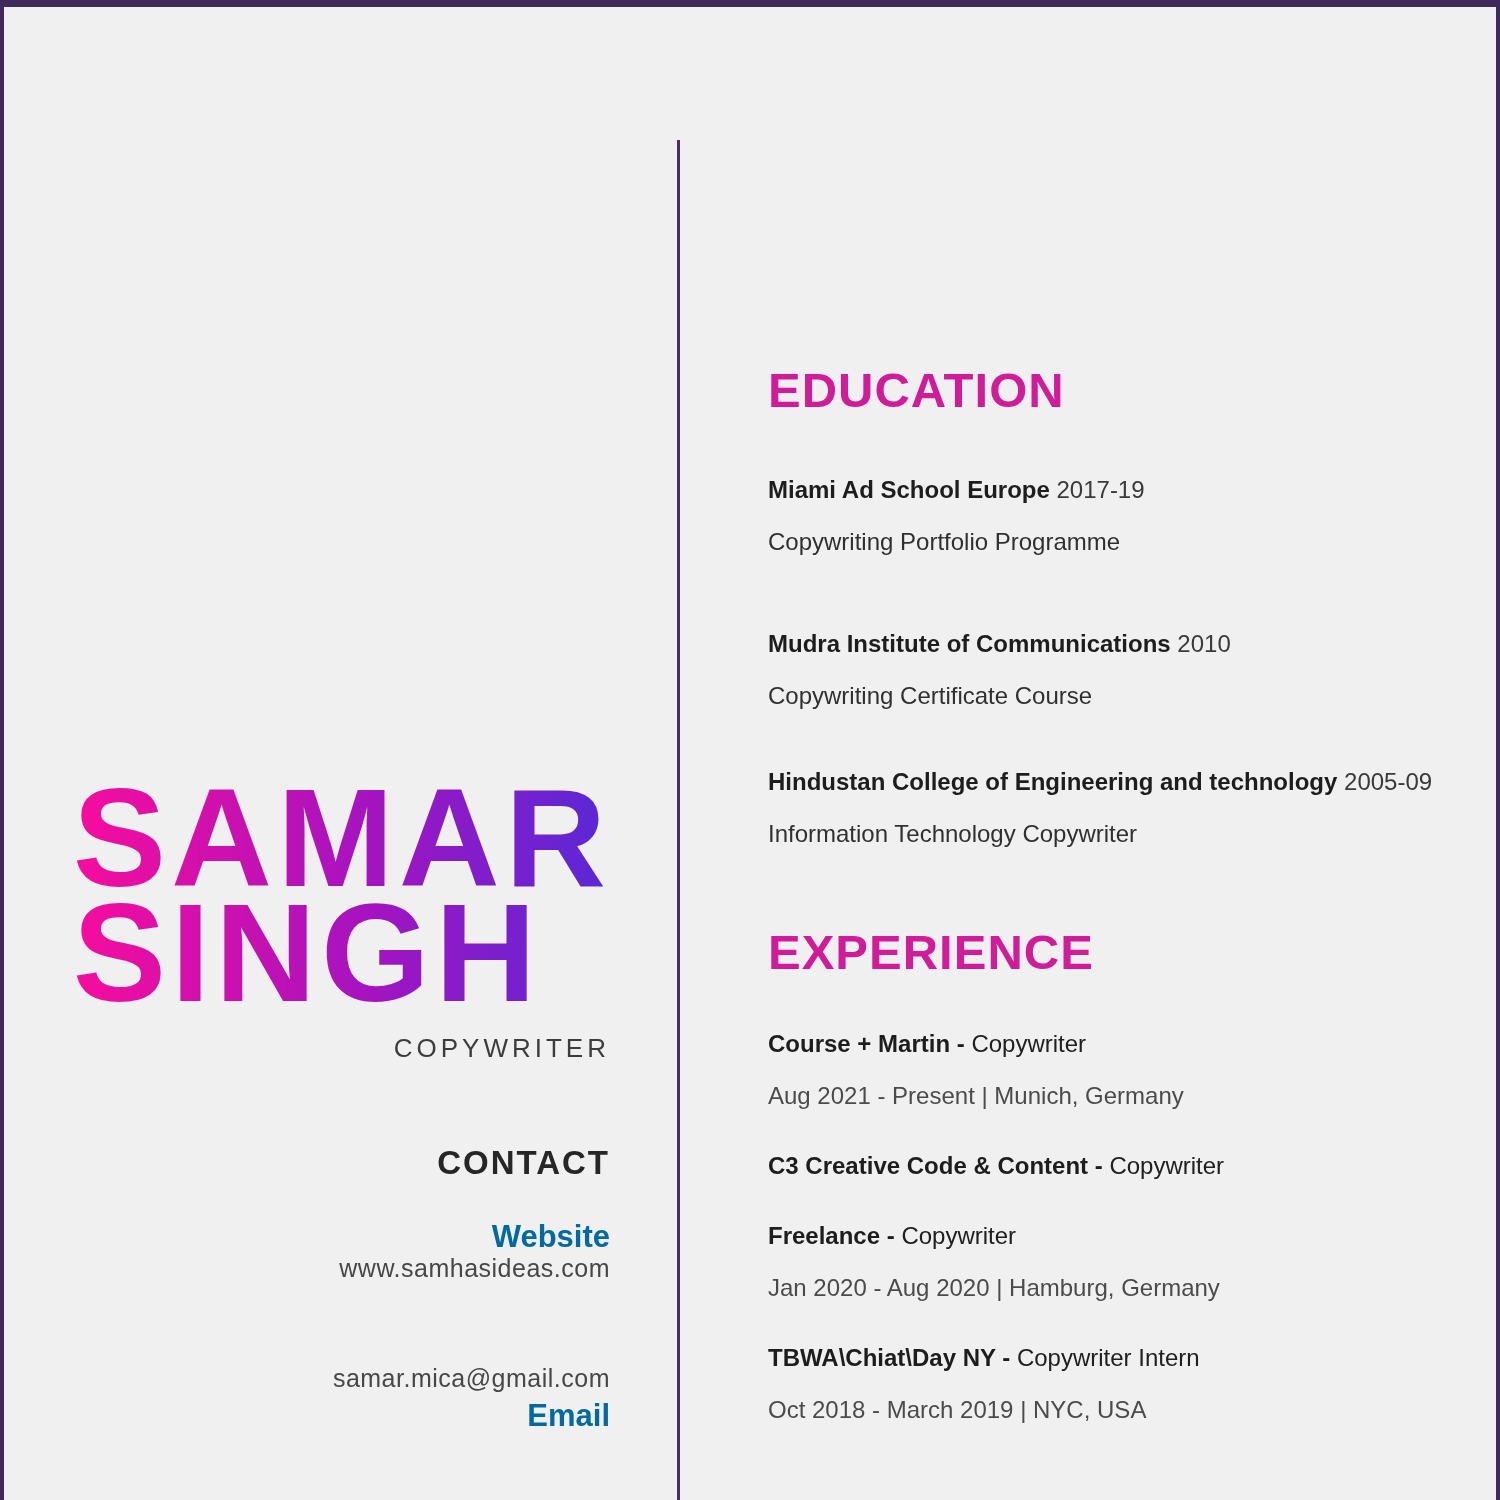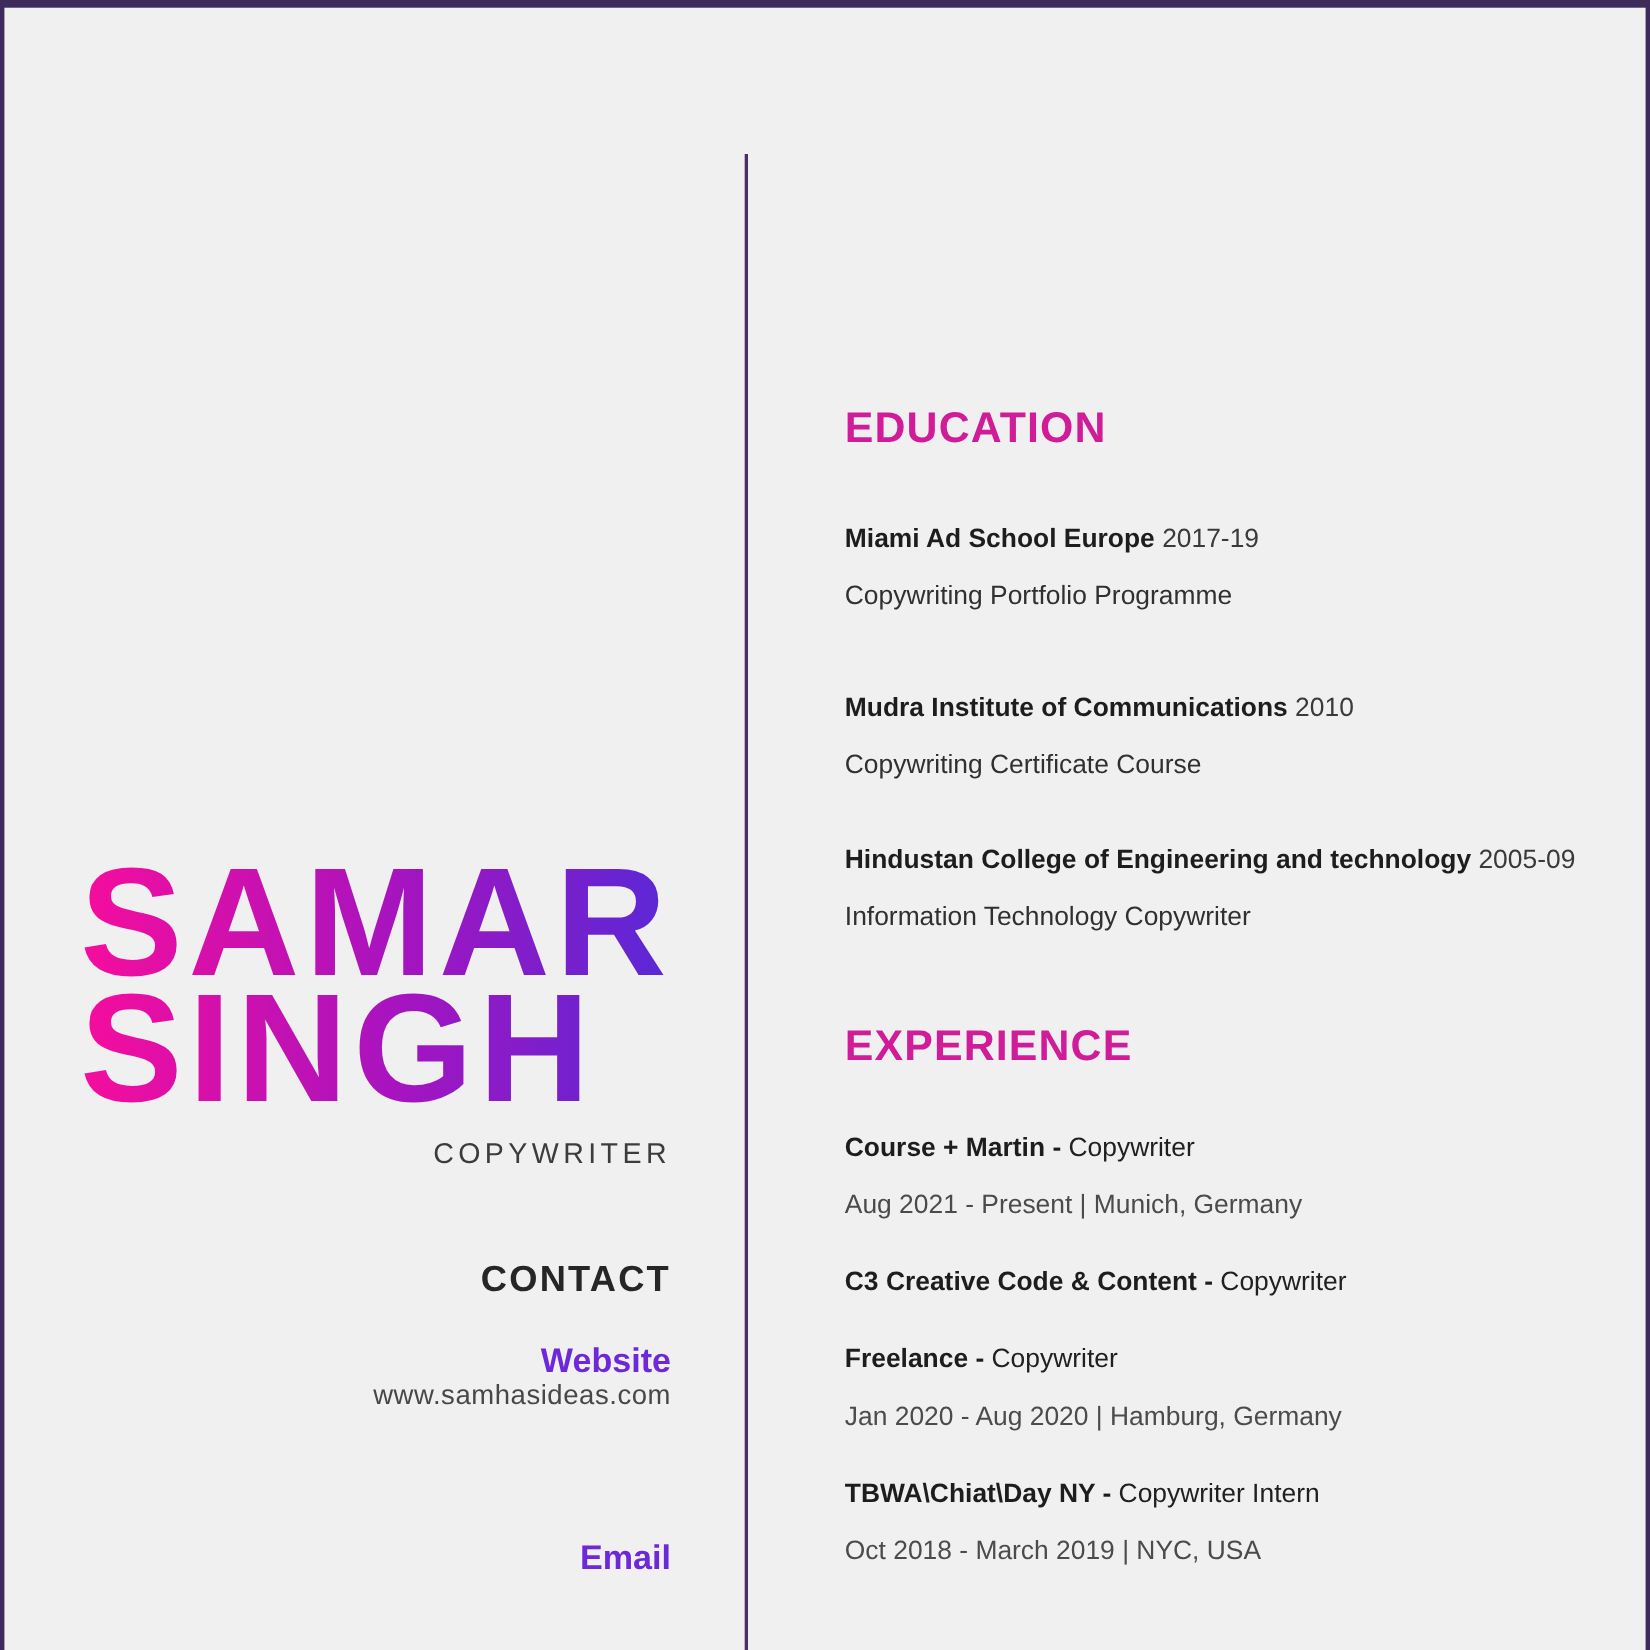--- a/index.html
+++ b/index.html
@@ -34,31 +34,31 @@
   }
   .role {
     position:absolute; top:1033px; right:890px;
     font-size:26px; font-weight:400; letter-spacing:4px;
     color:#3c3c3c; white-space:nowrap;
   }
   .contact-heading {
     position:absolute; top:1144px; right:890px;
     font-size:33px; font-weight:700; letter-spacing:2px; color:#262626;
   }
-  .c-label { position:absolute; right:890px; font-size:31px; font-weight:700; color:#6d28d9; }
+  .c-label { position:absolute; right:890px; font-size:31px; font-weight:700; color:#0369a1; }
   .c-value { position:absolute; right:890px; font-size:25px; font-weight:400; color:#474747; letter-spacing:0.5px; }
   .c-web-label { top:1219px; }
   .c-web-value { top:1254px; }
   .c-mail-label { top:1398px; }
   .c-mail-value { top:1364px; }
 
   
   .right-col { position:absolute; left:768px; top:368px; width:700px; }
   .sec-heading {
-    font-size:39px; line-height:44px; font-weight:700; letter-spacing:1px;
+    font-size:49px; line-height:44px; font-weight:700; letter-spacing:1px;
     color: var(--accent-pink,#d01c99);
   }
   .edu-heading { margin-bottom:52px; }
   .exp-heading { margin-bottom:44px; }
 
   .item { font-size:24px; line-height:52px; }
   .edu-item-1 { margin-bottom:50px; }
   .edu-item-2 { margin-bottom:34px; }
   .edu-item-3 { margin-bottom:70px; }
   .exp-item { margin-bottom:18px; }
@@ -81,20 +81,21 @@
   <div class="name">
     <div>SAMAR</div>
     <div>SINGH</div>
   </div>
   <div class="role">COPYWRITER</div>
 
   <div class="contact-heading">CONTACT</div>
   <div class="c-label c-web-label">Website</div>
   <div class="c-value c-web-value">www.samhasideas.com</div>
   <div class="c-label c-mail-label">Email</div>
+  <div class="c-value c-mail-value">samar.mica@gmail.com</div>
 
   <div class="right-col">
 
     <div class="sec-heading edu-heading">EDUCATION</div>
 
     <div class="item edu-item-1">
       <div><span class="t-bold">Miami Ad School Europe</span> <span class="t-years">2017-19</span></div>
       <div class="t-sub">Copywriting Portfolio Programme</div>
     </div>
 

